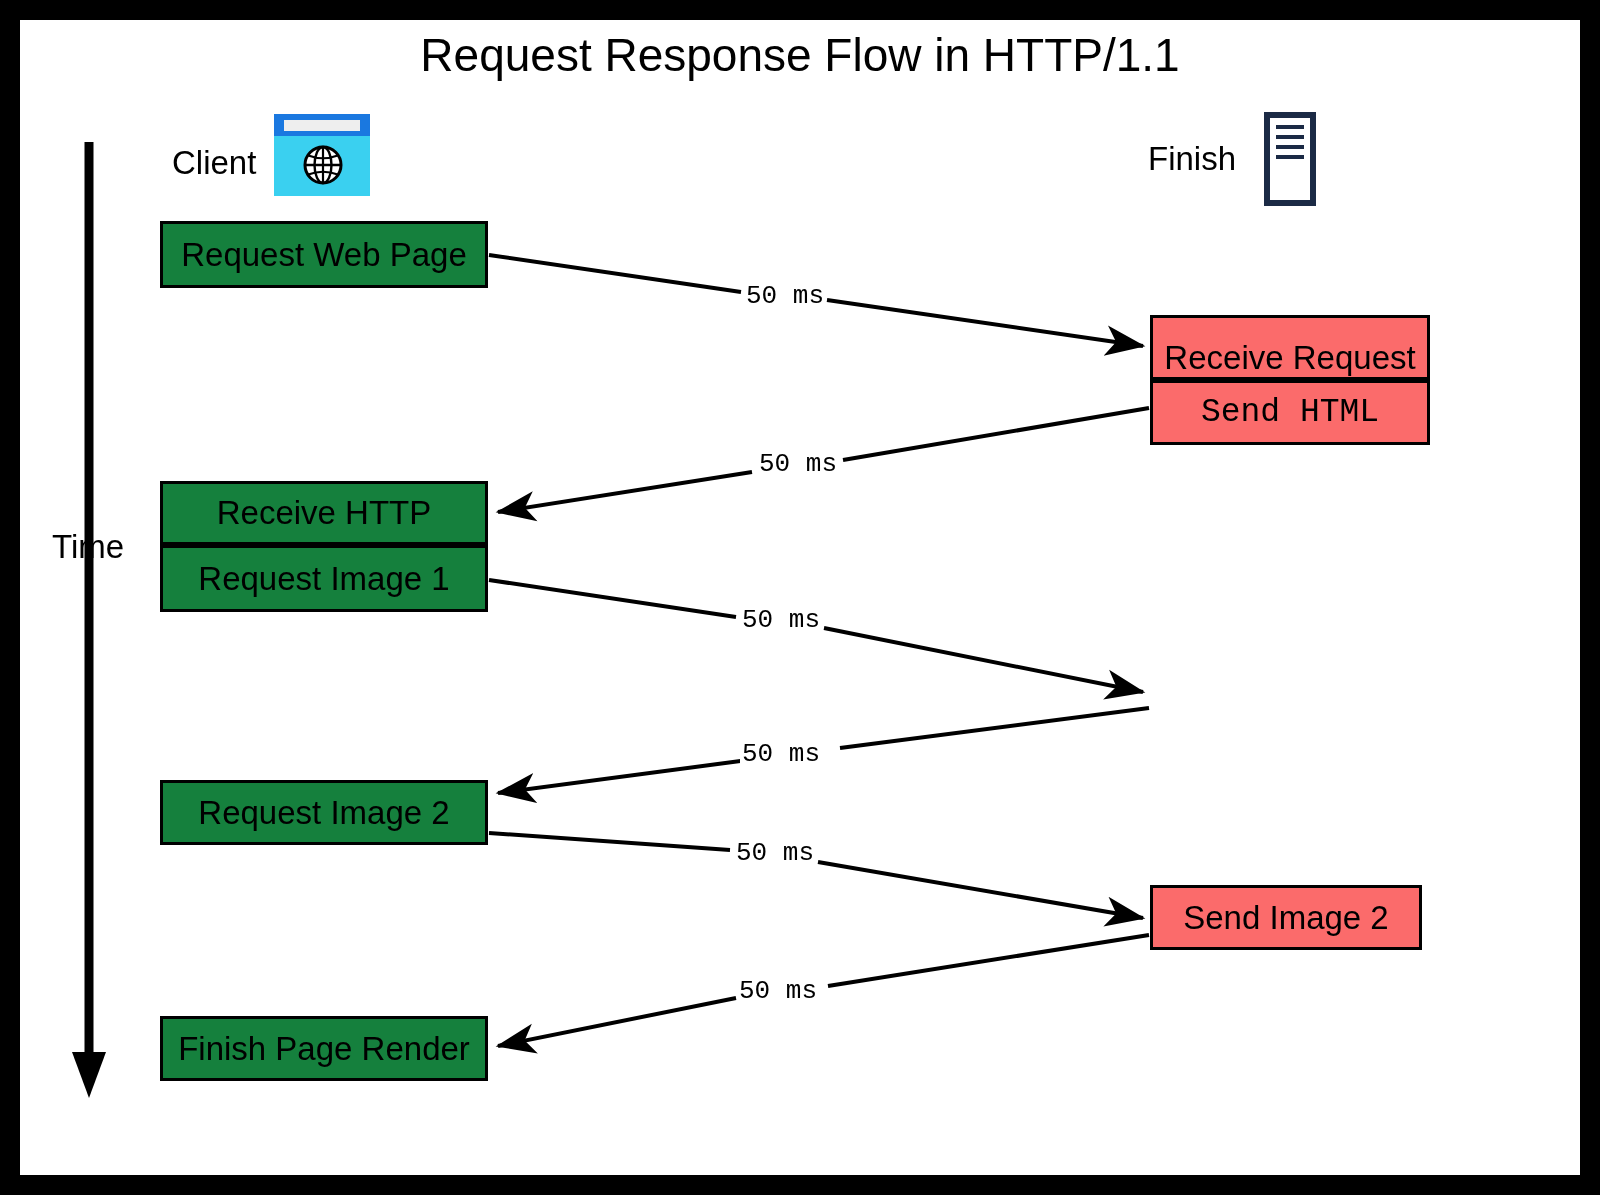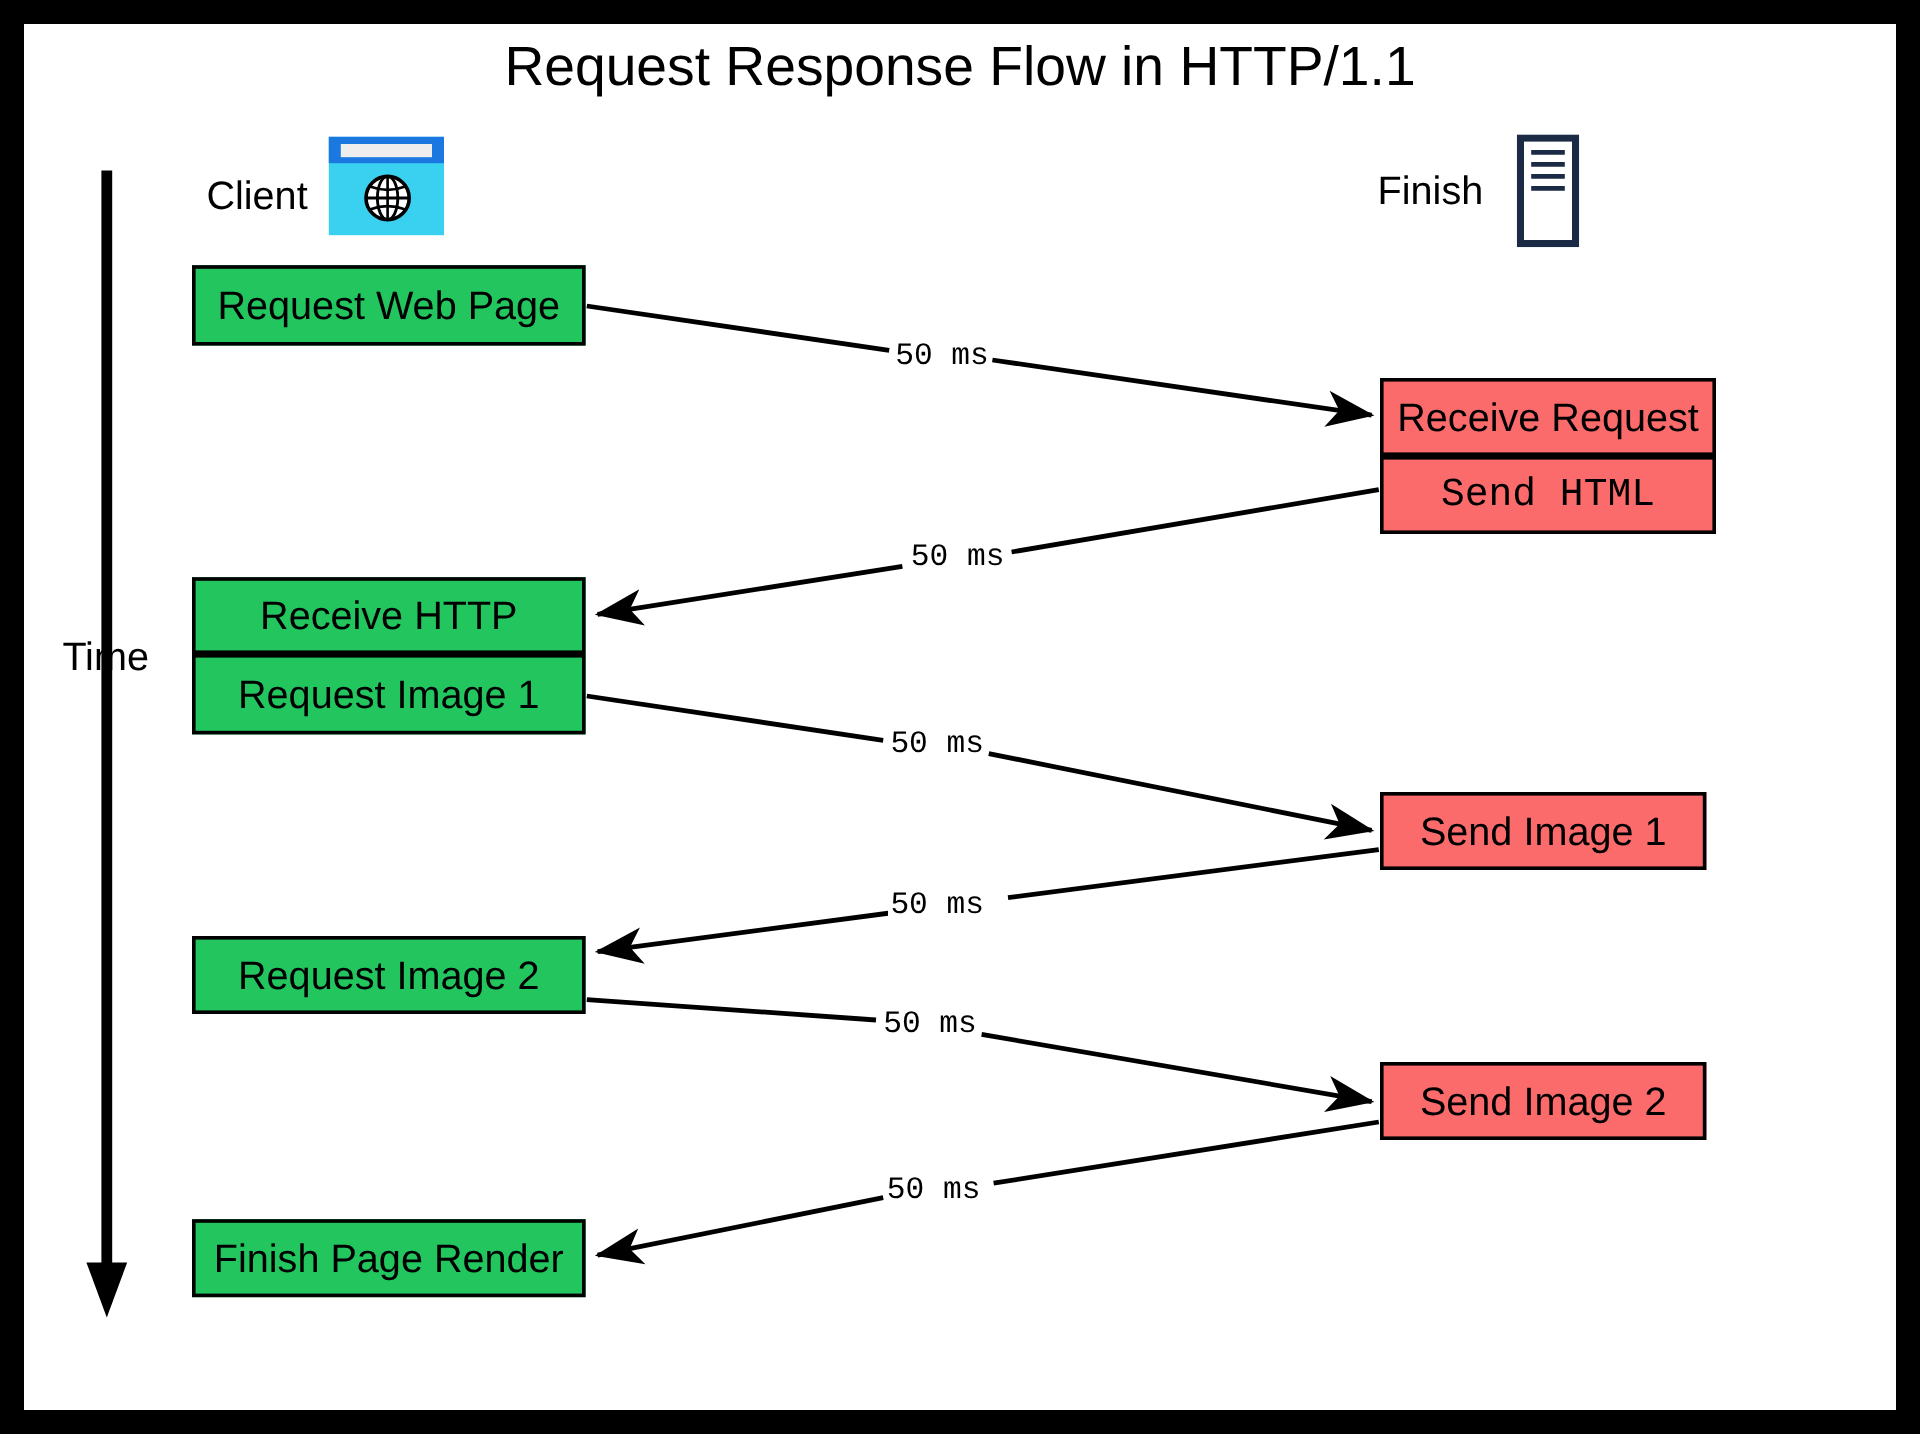--- a/index.html
+++ b/index.html
@@ -84,21 +84,21 @@
   .node {
     box-sizing: border-box;
     border: 3px solid #000000;
     display: flex;
     align-items: center;
     justify-content: center;
     font-size: 33px;
     color: #000000;
     white-space: nowrap;
   }
-  .client-node { background: #22c55e; }
+  .client-node { background: #15803d; }
   .server-node { background: #fb6b6b; }
 
   
   #arrows { left: 0; top: 0; width: 1600px; height: 1195px; }
   .ms-label {
     font-size: 26px;
     color: #000000;
     white-space: nowrap;
     background: #ffffff;
     padding: 0 2px;
@@ -157,31 +157,28 @@
     </div>
 
     <div class="abs node client-node" style="left:160px; top:780px; width:328px; height:65px;">
       <span>Request Image 2</span>
     </div>
 
     <div class="abs node client-node" style="left:160px; top:1016px; width:328px; height:65px;">
       <span>Finish Page Render</span>
     </div>
 
-    <div class="abs node server-node" style="left:1150px; top:315px; width:280px; height:65px;">
+    <div class="abs node server-node" style="left:1150px; top:315px; width:280px; height:65px;align-items:flex-end;">
       <span>Receive Request</span>
     </div>
 
     <div class="abs node server-node" style="left:1150px; top:380px; width:280px; height:65px;font-family:Liberation Mono, monospace;">
       <span>Send HTML</span>
     </div>
 
-    <div class="abs node server-node" style="left:1150px; top:660px; width:272px; height:65px;">
-      <span>Send Image 1</span>
-    </div>
 
     <div class="abs node server-node" style="left:1150px; top:885px; width:272px; height:65px;">
       <span>Send Image 2</span>
     </div>
 
     <svg class="abs" id="arrows" viewBox="0 0 1600 1195">
       <defs>
         <marker id="ah" markerWidth="11" markerHeight="11" refX="9.4" refY="4" orient="auto" markerUnits="strokeWidth">
           <path d="M0,0.2 L10,4 L0,7.8 L2.6,4 Z" fill="#000000"></path>
         </marker>

